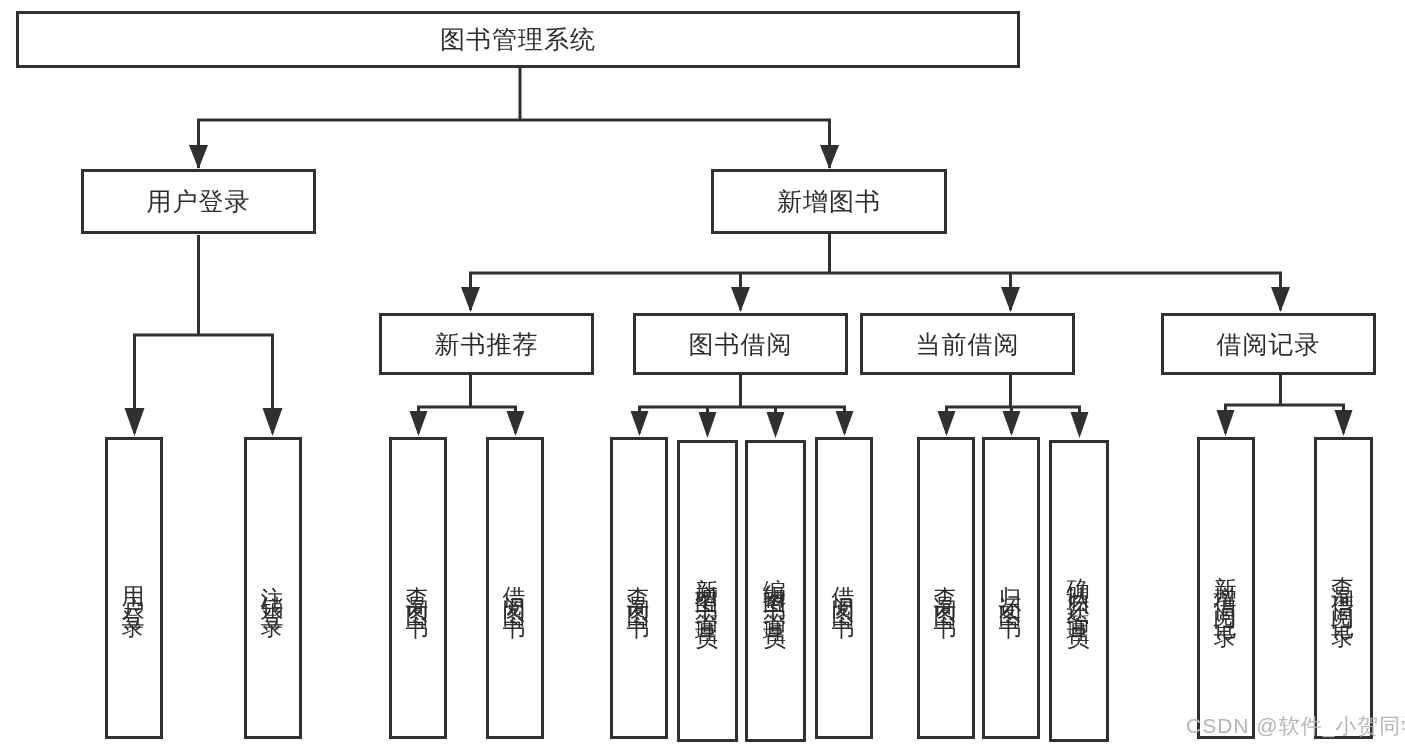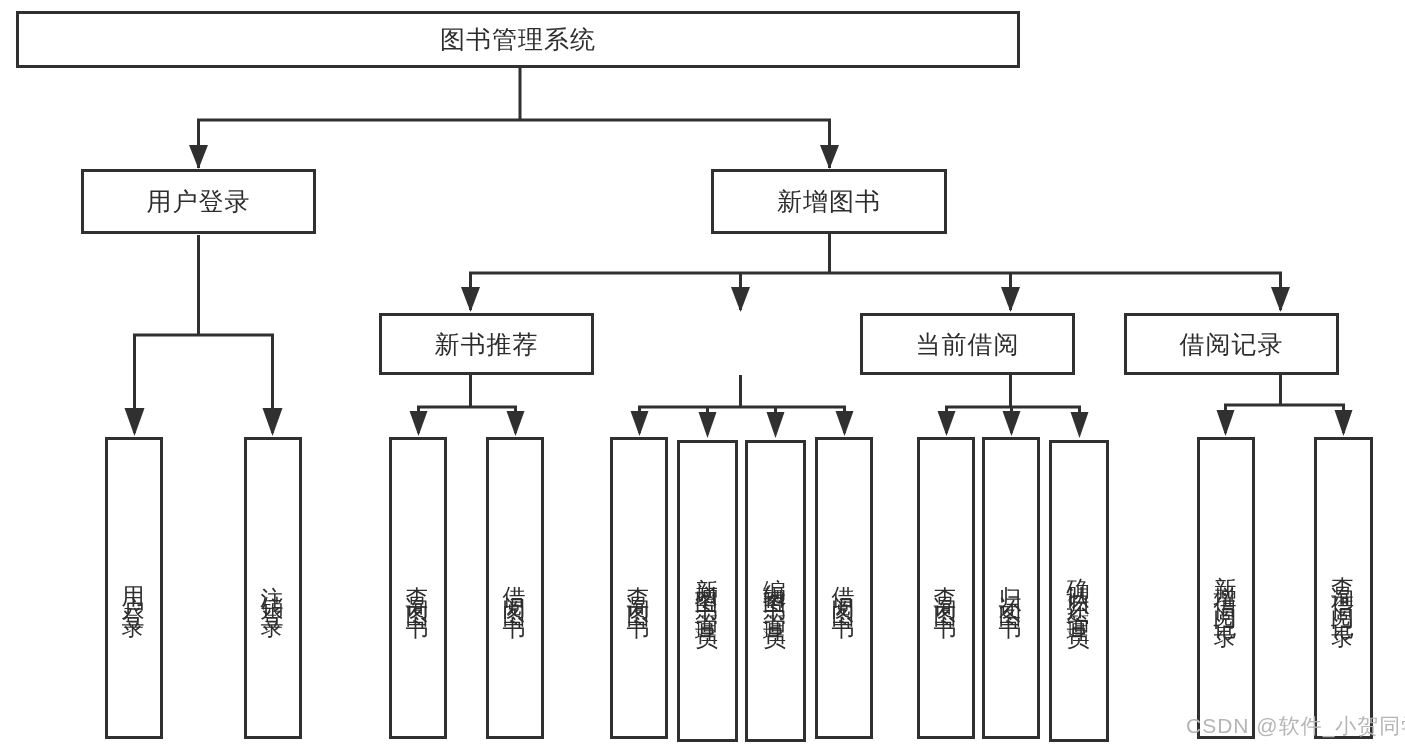--- a/index.html
+++ b/index.html
@@ -108,24 +108,27 @@
   <div class="box" style="left:81px; top:169px; width:235px; height:65px;">
     <span class="hlabel">用户登录</span>
   </div>
   <div class="box" style="left:711px; top:169px; width:236px; height:65px;">
     <span class="hlabel">新增图书</span>
   </div>
 
   <div class="box" style="left:363px; top:313px; width:215px; height:62px;margin-left:16px;">
     <span class="hlabel">新书推荐</span>
   </div>
+  <div class="box" style="left:633px; top:313px; width:215px; height:62px;">
+    <span class="hlabel">图书借阅</span>
+  </div>
   <div class="box" style="left:860px; top:313px; width:215px; height:62px;">
     <span class="hlabel">当前借阅</span>
   </div>
-  <div class="box" style="left:1124px; top:313px; width:215px; height:62px;">
+  <div class="box" style="left:1161px; top:313px; width:215px; height:62px;">
     <span class="hlabel">借阅记录</span>
   </div>
 
   <div class="box leaf" style="left:105px; top:437px; width:58px; height:302px;">
     <span class="vtext">用户登录</span>
   </div>
   <div class="box leaf" style="left:244px; top:437px; width:58px; height:302px;">
     <span class="vtext">注销登录</span>
   </div>
 

